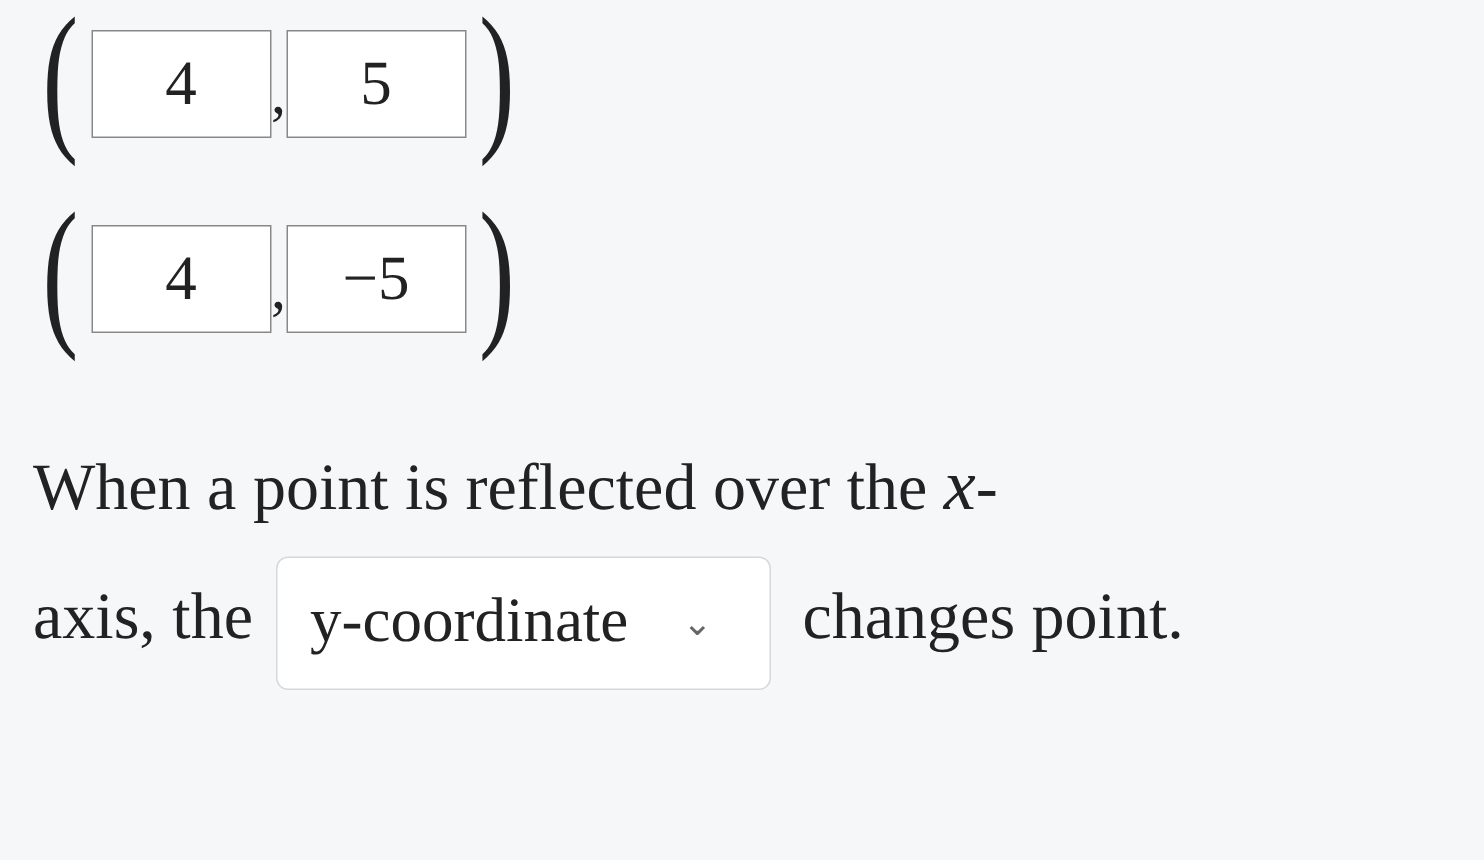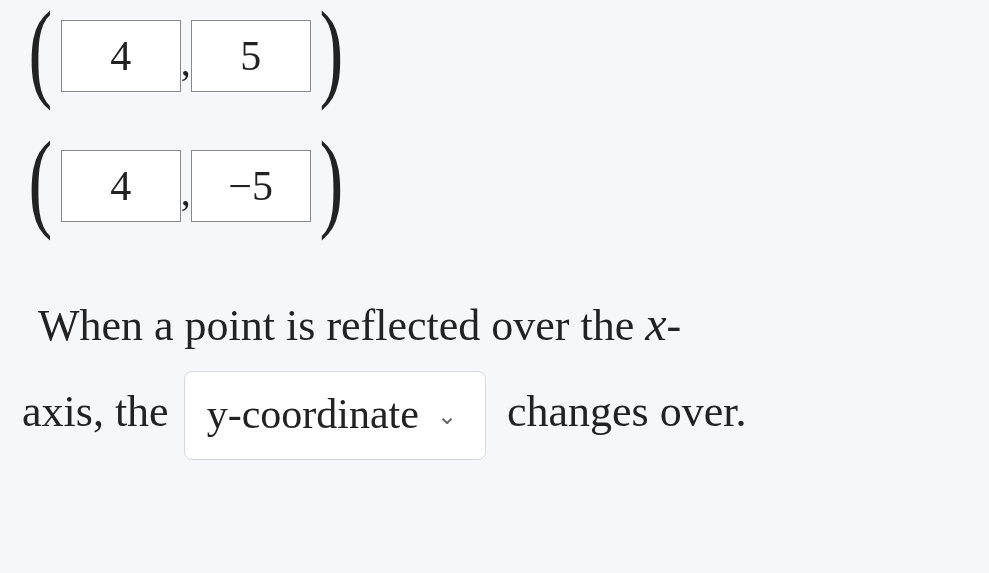--- a/index.html
+++ b/index.html
@@ -67,30 +67,29 @@
     align-self: flex-end;
     position: relative;
     bottom: 6px;
     margin: 0 -2px;
   }
   .neg {
     font-family: 'Times New Roman', serif;
   }
   .sentence {
     font-size: 44px;
-    margin-left: 16px;
   }
   .dropdown {
     display: inline-flex;
     align-items: center;
-    gap: 18px;
+    gap: 36px;
     border: 1px solid #d6d8da;
     border-radius: 8px;
     background: #fff;
-    padding: 4px 28px 6px 22px;
+    padding: 4px 38px 6px 22px;
     font-size: 42px;
     font-family: Georgia, 'Times New Roman', serif;
     color: #222;
     vertical-align: baseline;
     margin: 0 10px 0 4px;
     position: relative;
     top: 2px;
   }
   .chevron {
     font-size: 24px;
@@ -127,17 +126,17 @@
       </span>
     <span class="rparen">)</span>
   </div>
 
   <div class="row last">
     <span class="sentence">
       <span>When a point is reflected over the </span><span class="mathvar">x</span><span>-</span><br>
       <span>axis, the </span><span class="dropdown">
           <span>y-coordinate</span>
           <span class="chevron">⌄</span>
-        </span><span> changes over.</span>
+        </span><span> changes point.</span>
     </span>
   </div>
 
 </div>
 
 </body></html>

